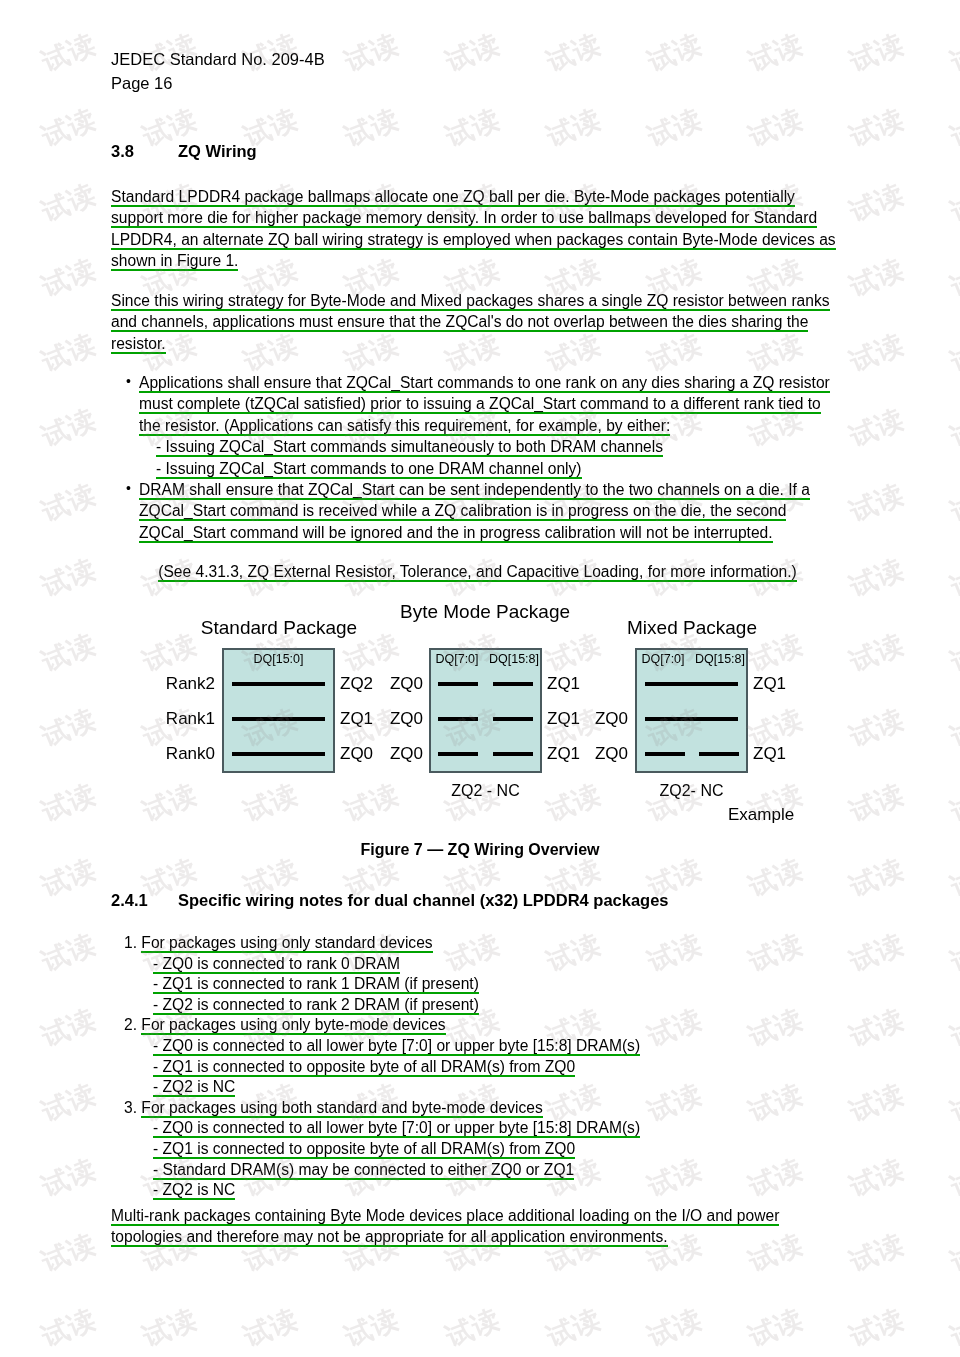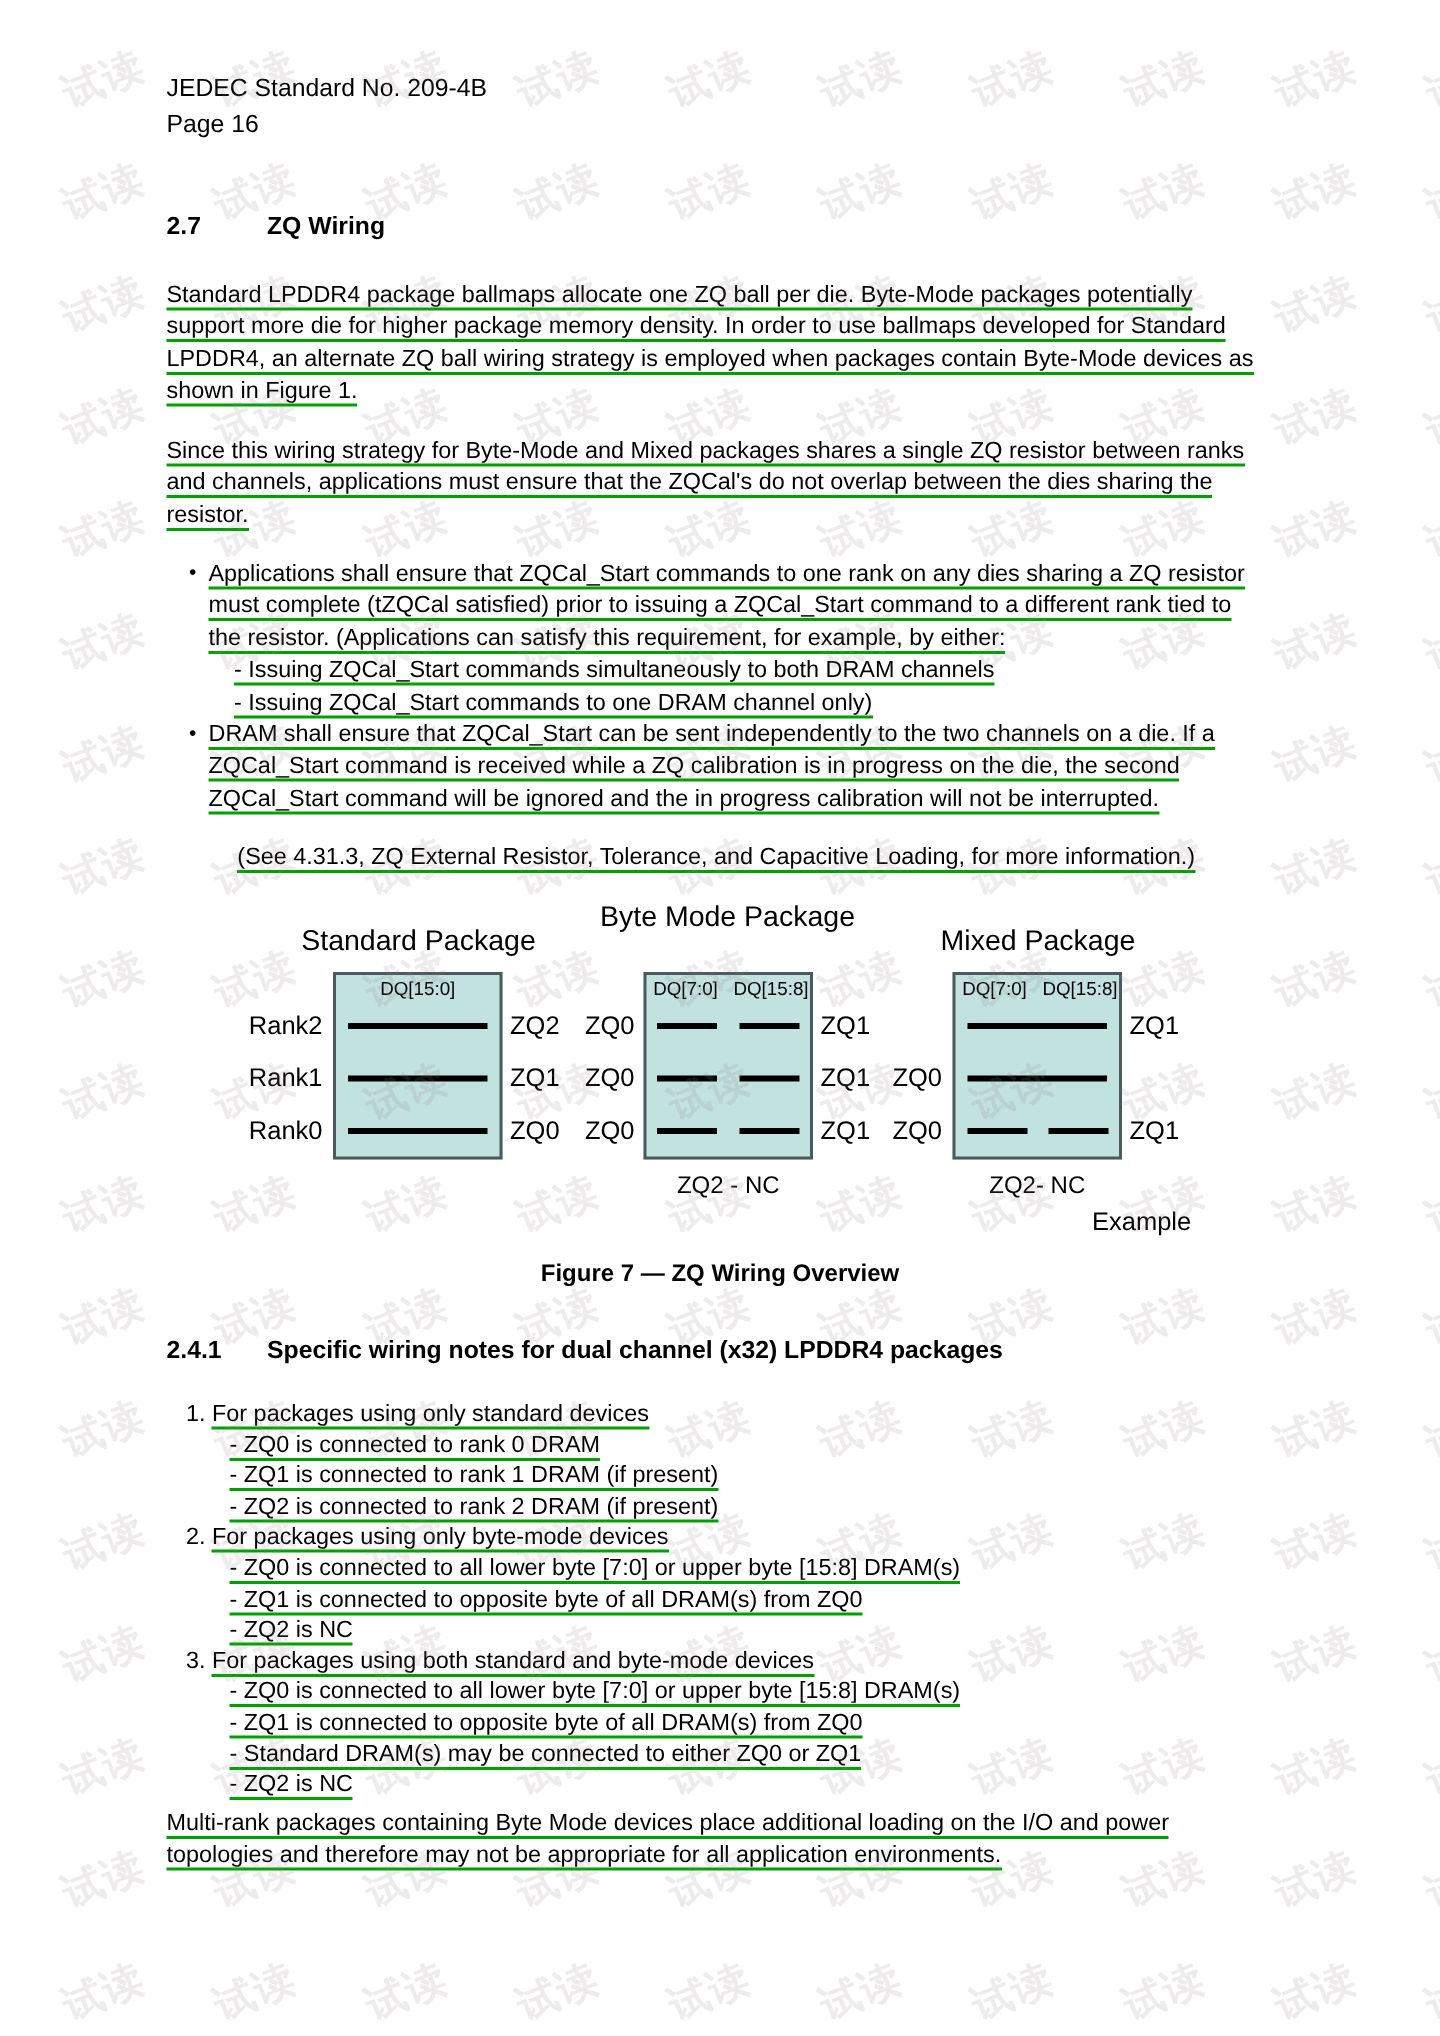--- a/index.html
+++ b/index.html
@@ -359,21 +359,21 @@
     </div>
 
   <div id="content">
 
     <div class="doc-header">
       <div>JEDEC Standard No. 209-4B</div>
       <div>Page 16</div>
     </div>
 
     <div class="sec-head" style="left:111px; top:142px;">
-      <span class="num">2.7</span><span>ZQ Wiring</span>
+      <span class="num">3.8</span><span>ZQ Wiring</span>
     </div>
 
     <div class="body-block" style="left:111px; top:186px; width:733px;">
       <p><span class="u">Standard LPDDR4 package ballmaps allocate one ZQ ball per die. Byte-Mode packages potentially support more die for higher package memory density. In order to use ballmaps developed for Standard LPDDR4, an alternate ZQ ball wiring strategy is employed when packages contain Byte-Mode devices as shown in Figure 1.</span></p>
     </div>
 
     <div class="body-block" style="left:111px; top:290px; width:733px;">
       <p><span class="u">Since this wiring strategy for Byte-Mode and Mixed packages shares a single ZQ resistor between ranks and channels, applications must ensure that the ZQCal's do not overlap between the dies sharing the resistor.</span></p>
     </div>
 

